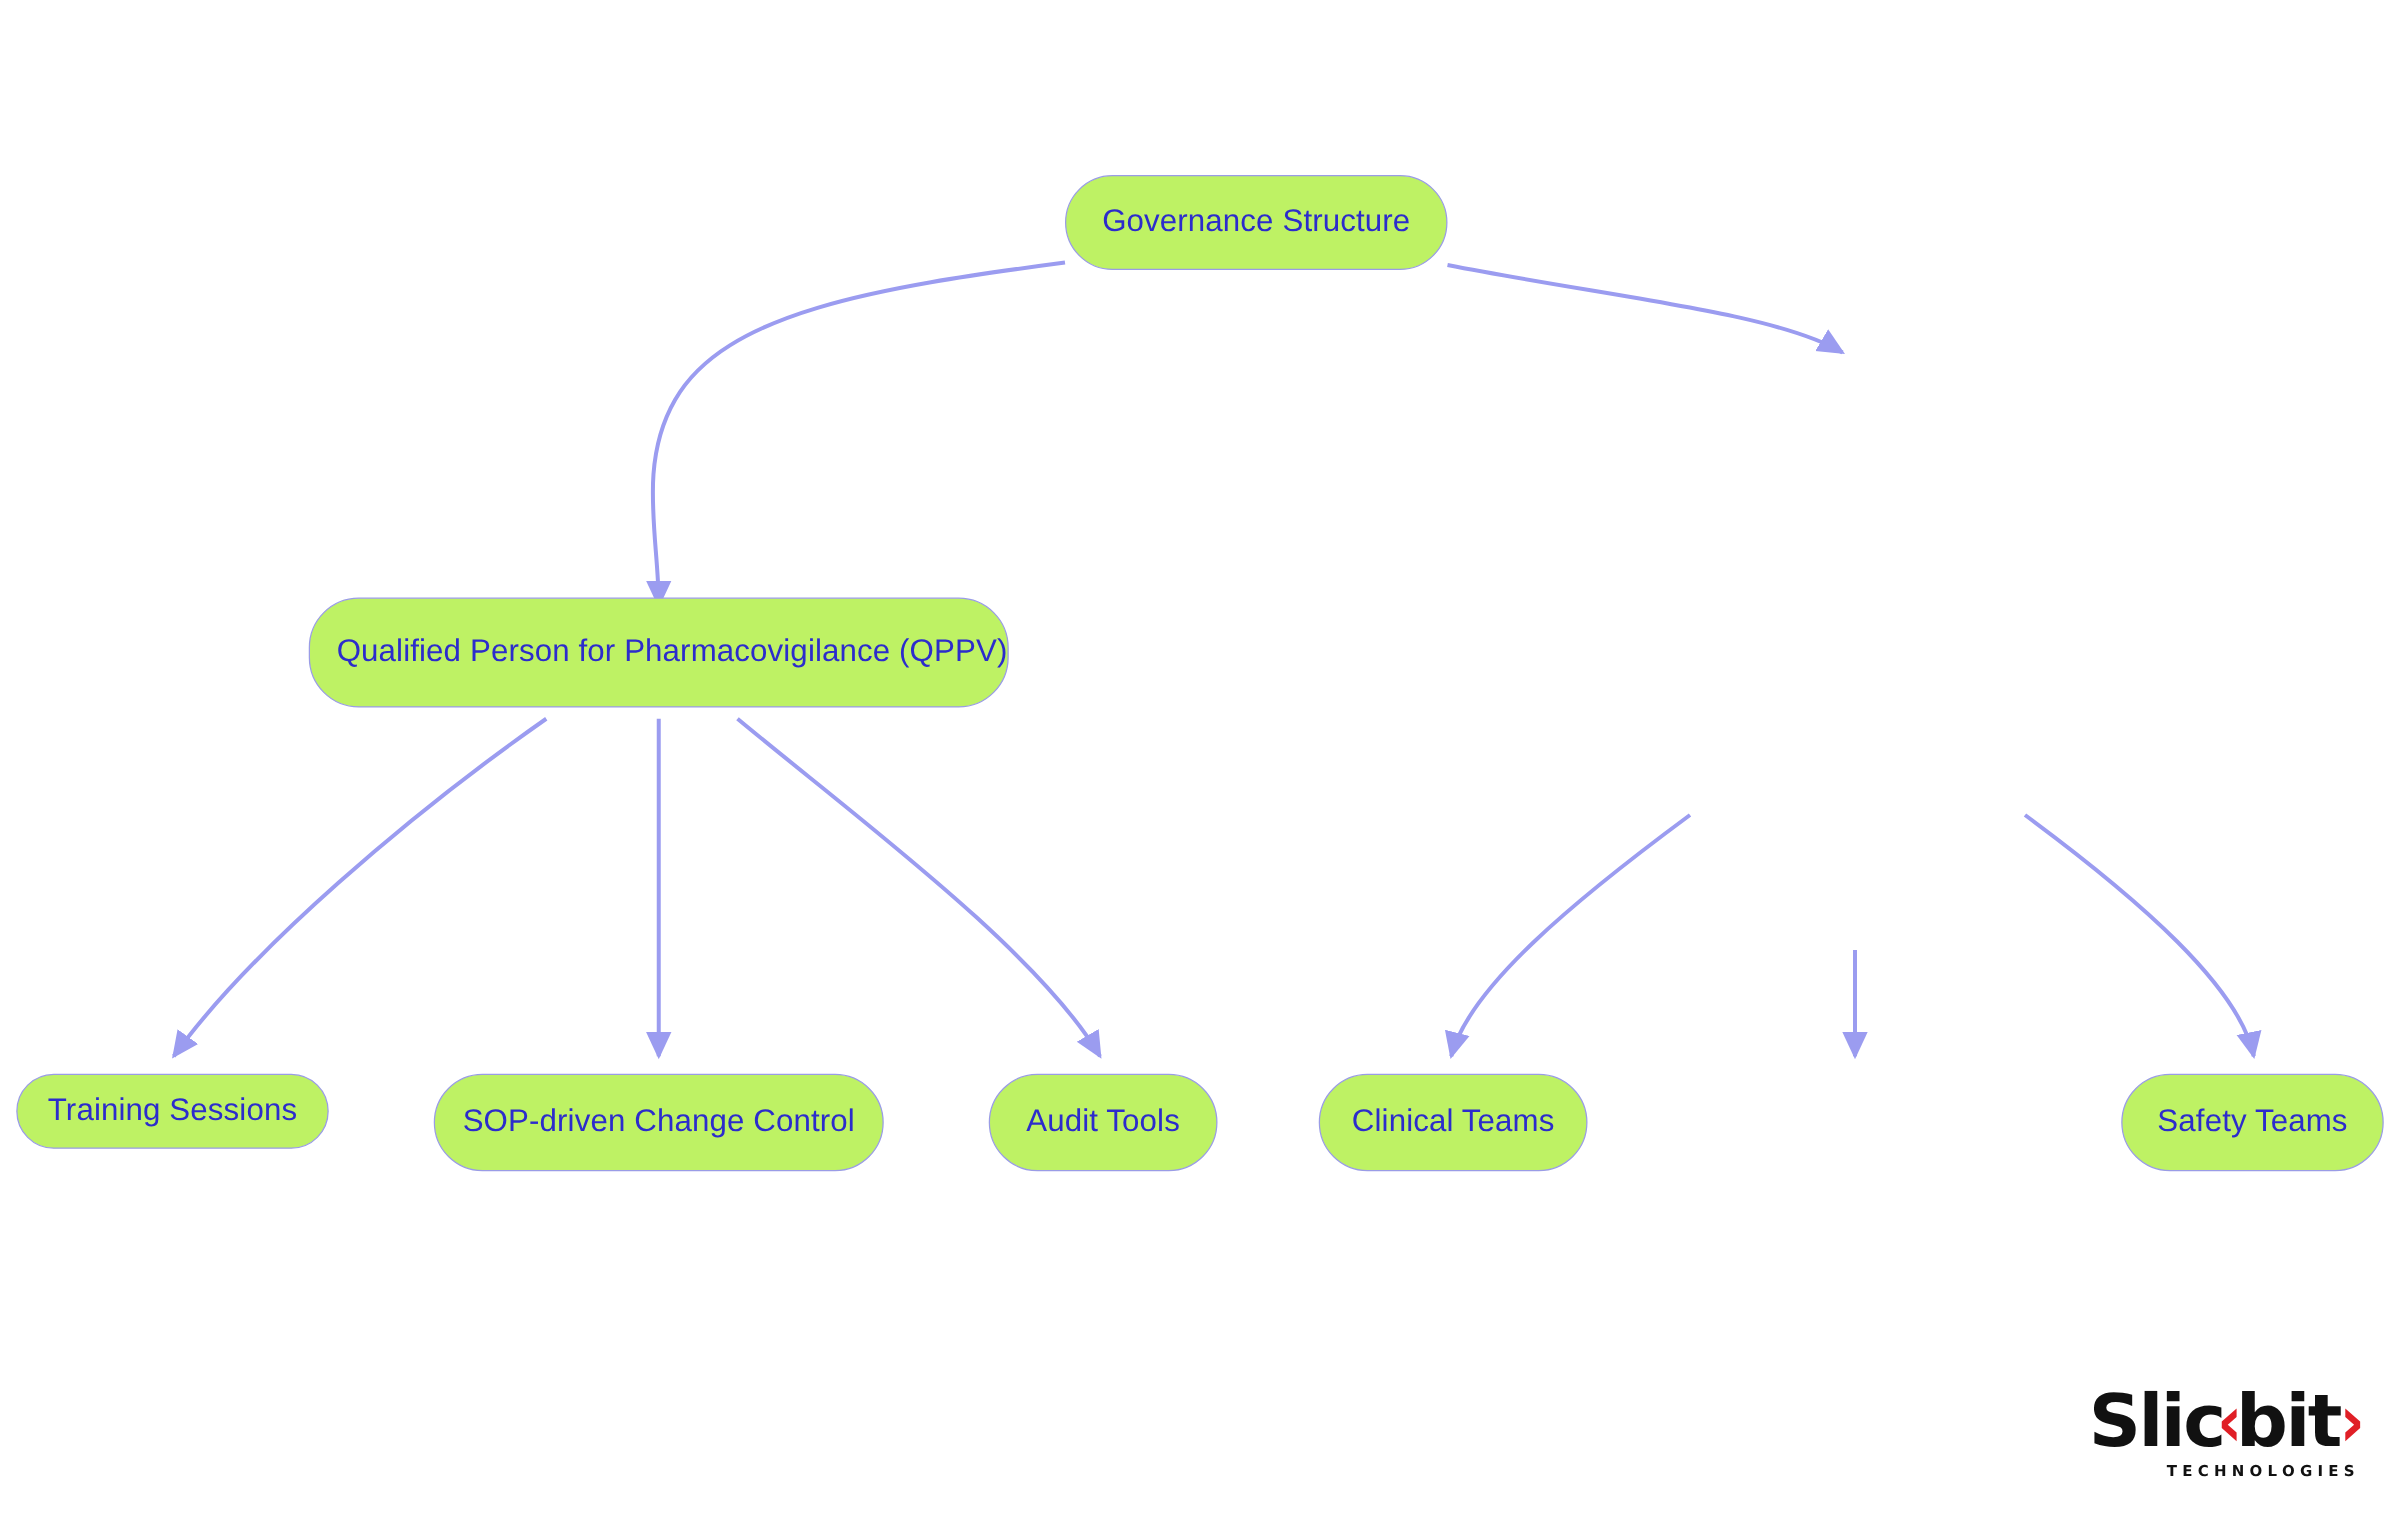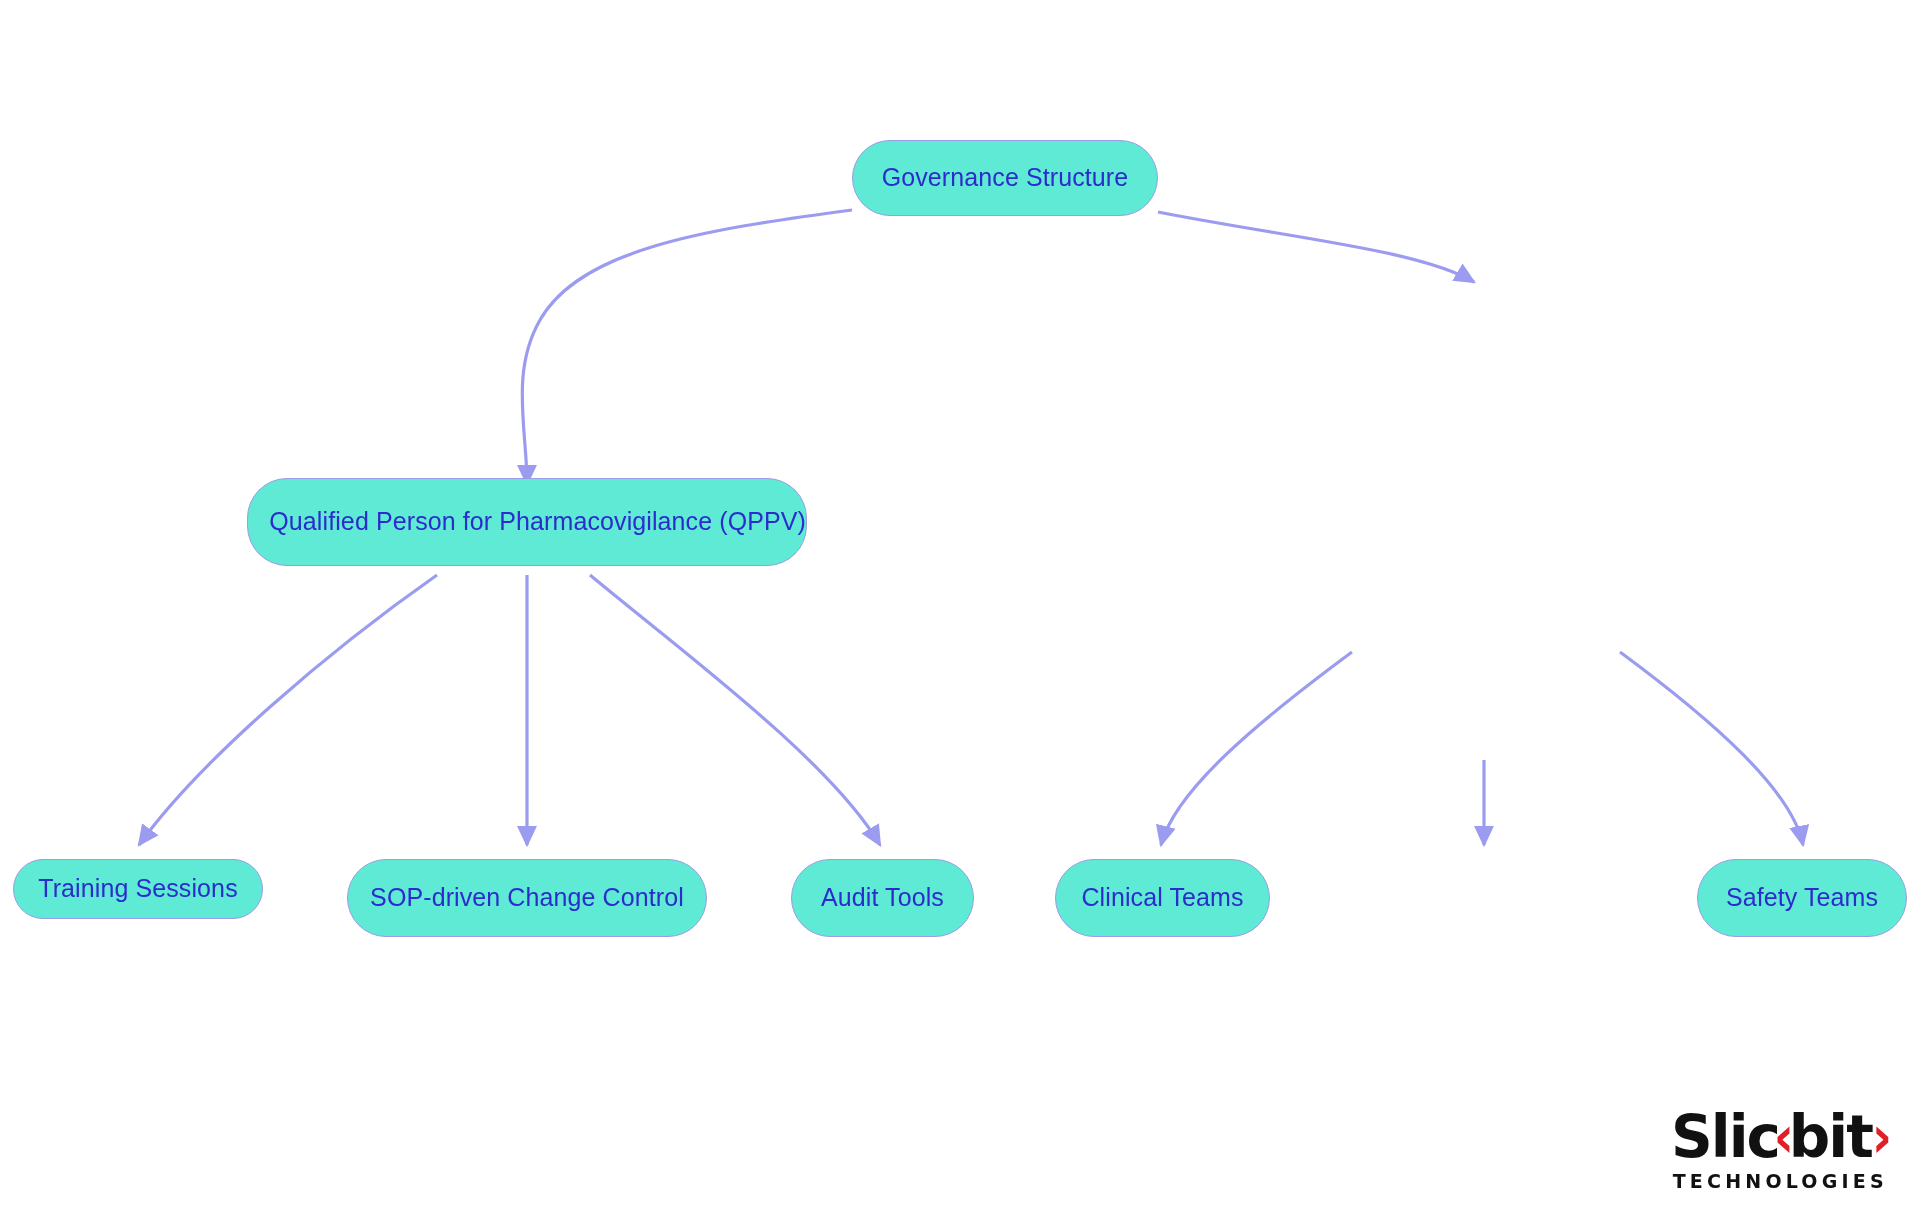--- a/index.html
+++ b/index.html
@@ -27,21 +27,21 @@
     width: 1920px;
     height: 1215px;
     pointer-events: none;
   }
   .node {
     position: absolute;
     box-sizing: border-box;
     display: flex;
     align-items: center;
     justify-content: center;
-    background: #5eead4;
+    background: #bef264;
     border: 1.6px solid #9a9ce6;
     color: #2c2ccc;
     font-size: 25px;
     letter-spacing: 0.1px;
     white-space: nowrap;
   }
   .node.round {
     border-radius: 40px;
   }
   .node-label {
@@ -99,21 +99,21 @@
     margin: 0 -5px 0 -7px;
     transform: scaleX(0.85);
   }
   .logo-chev-right {
     font-size: 58px;
     margin-left: -2px;
     transform: scaleX(0.85);
   }
   .logo-sub {
     font-family: "DejaVu Sans", sans-serif;
-    font-size: 19px;
+    font-size: 12px;
     font-weight: bold;
     letter-spacing: 4.2px;
     color: #111111;
     text-align: right;
     margin-top: 4px;
     padding-right: 4px;
   }
 </style>
 </head>
 <body>

